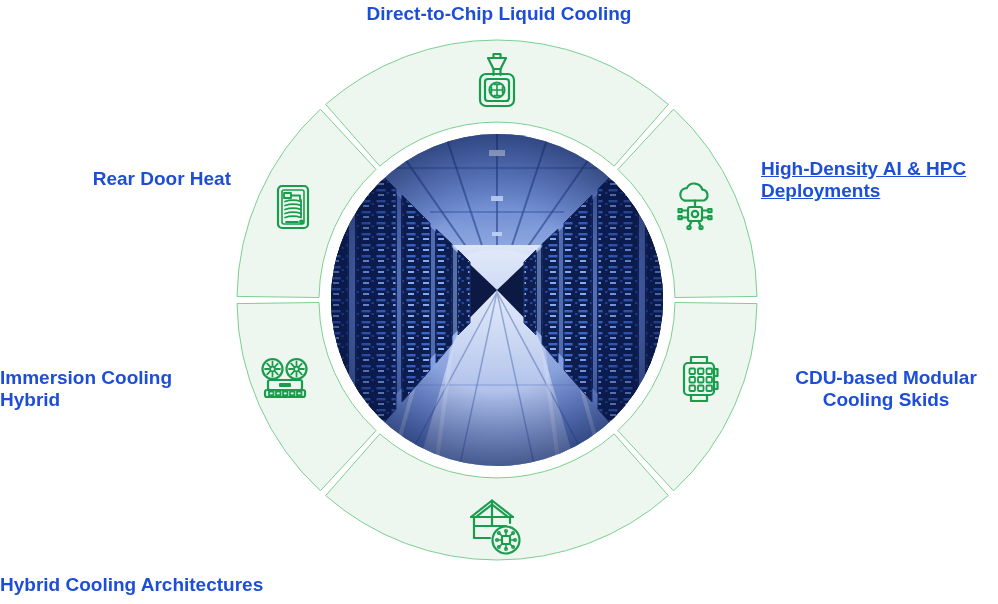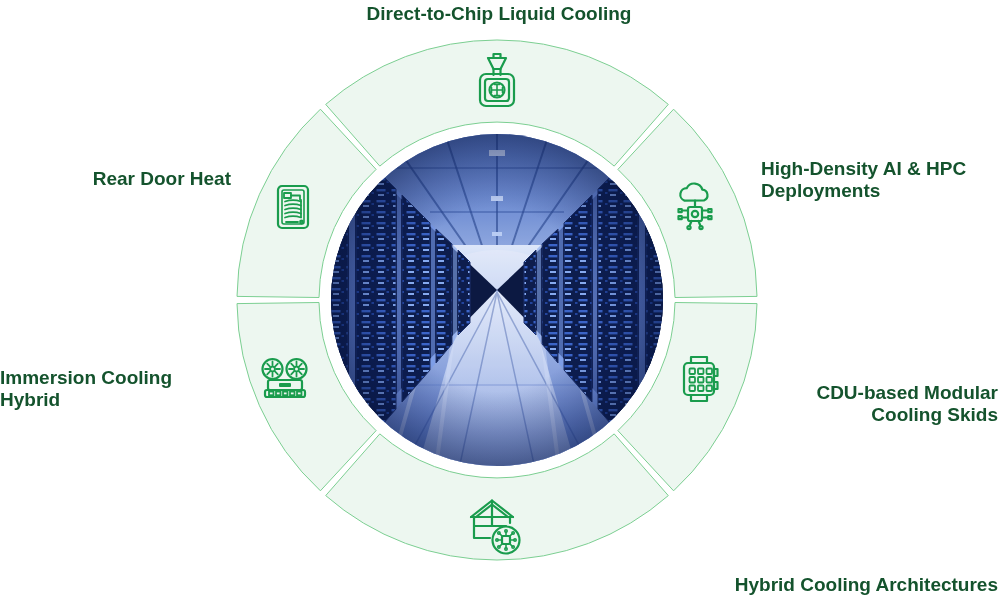--- a/index.html
+++ b/index.html
@@ -1,23 +1,23 @@
 <!DOCTYPE html>
 <html><head>
 <meta charset="utf-8">
 <style>
   html,body{margin:0;padding:0;background:#ffffff;}
   .stage{position:relative;width:998px;height:604px;background:#ffffff;overflow:hidden;
          font-family:"Liberation Sans",sans-serif;}
   .stage svg.main{position:absolute;left:0;top:0;}
-  .label{position:absolute;font-size:19px;font-weight:700;color:#14532d;line-height:1.16;}
+  .label{position:absolute;font-size:19px;font-weight:700;color:#1d4ed8;line-height:1.16;}
   .l-top{left:0;top:3px;width:998px;text-align:center;}
-  .l-bottom{left:0;top:574px;width:998px;text-align:right;}
-  .l-right-top{left:761px;top:158px;text-align:left;width:235px;}
-  .l-right-bottom{left:774px;top:382px;text-align:right;width:224px;}
+  .l-bottom{left:0;top:574px;width:998px;text-align:left;}
+  .l-right-top{left:761px;top:158px;text-align:left;width:235px;text-decoration:underline;}
+  .l-right-bottom{left:774px;top:367px;text-align:center;width:224px;}
   .l-left-top{left:0;top:168px;width:231px;text-align:right;}
   .l-left-bottom{left:0;top:367px;width:213px;}
   .seg{fill:#edf7f0;stroke:#7ccf92;stroke-width:1;}
   .ic{fill:none;stroke:#1a9c4d;stroke-width:2.2;stroke-linecap:round;stroke-linejoin:round;}
   .ic-thin{fill:none;stroke:#1a9c4d;stroke-width:1.8;stroke-linecap:round;}
   .ic-fill{fill:#1a9c4d;stroke:none;}
 </style>
 </head>
 <body>
 

